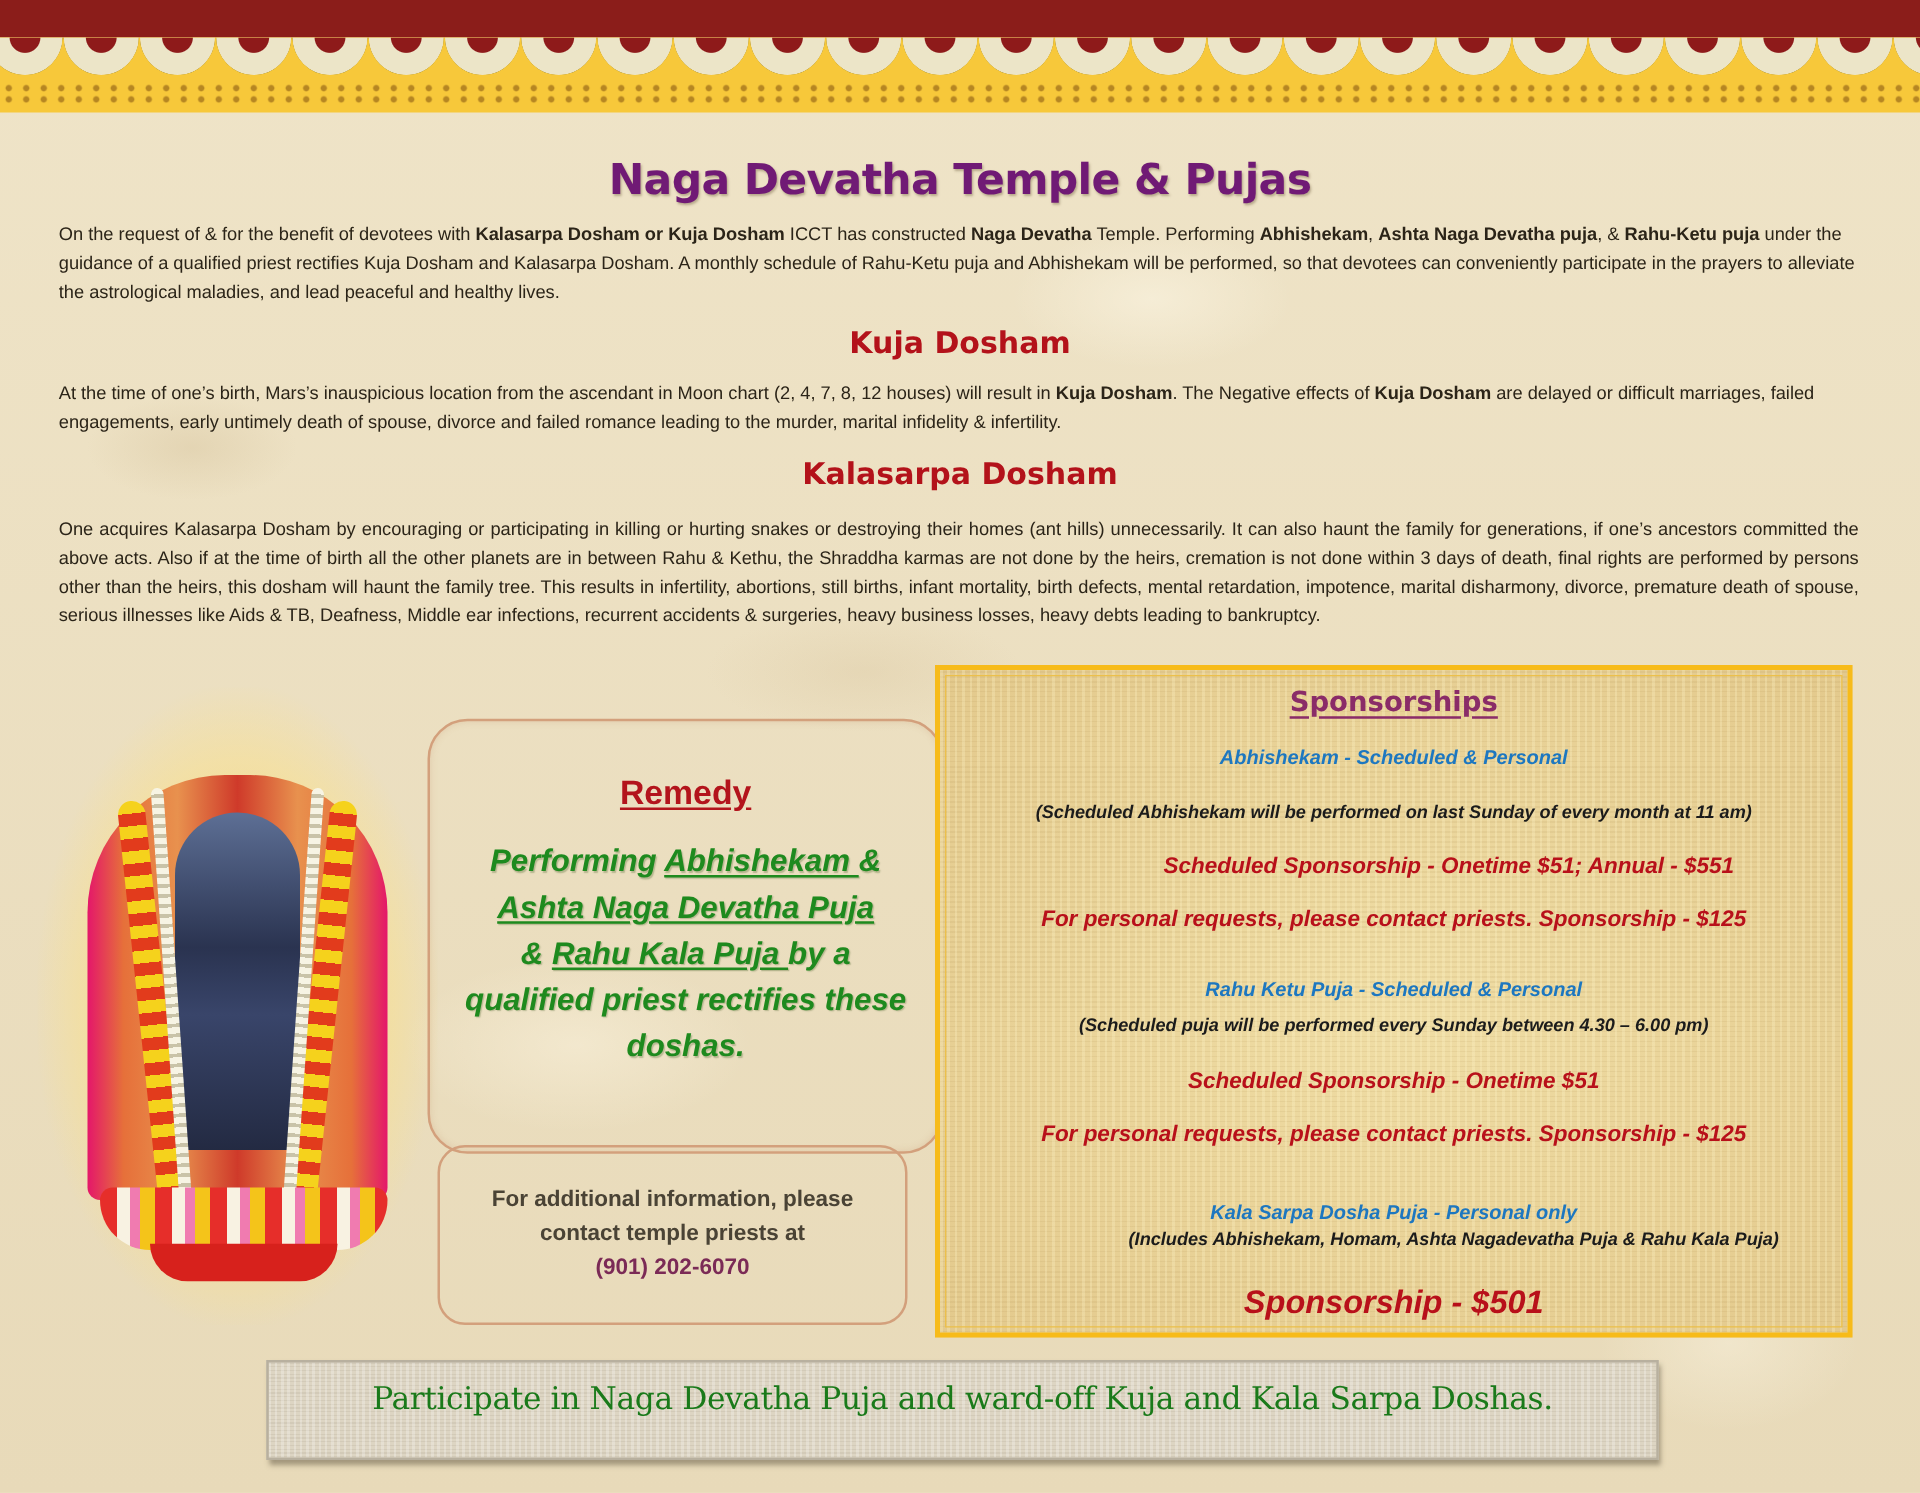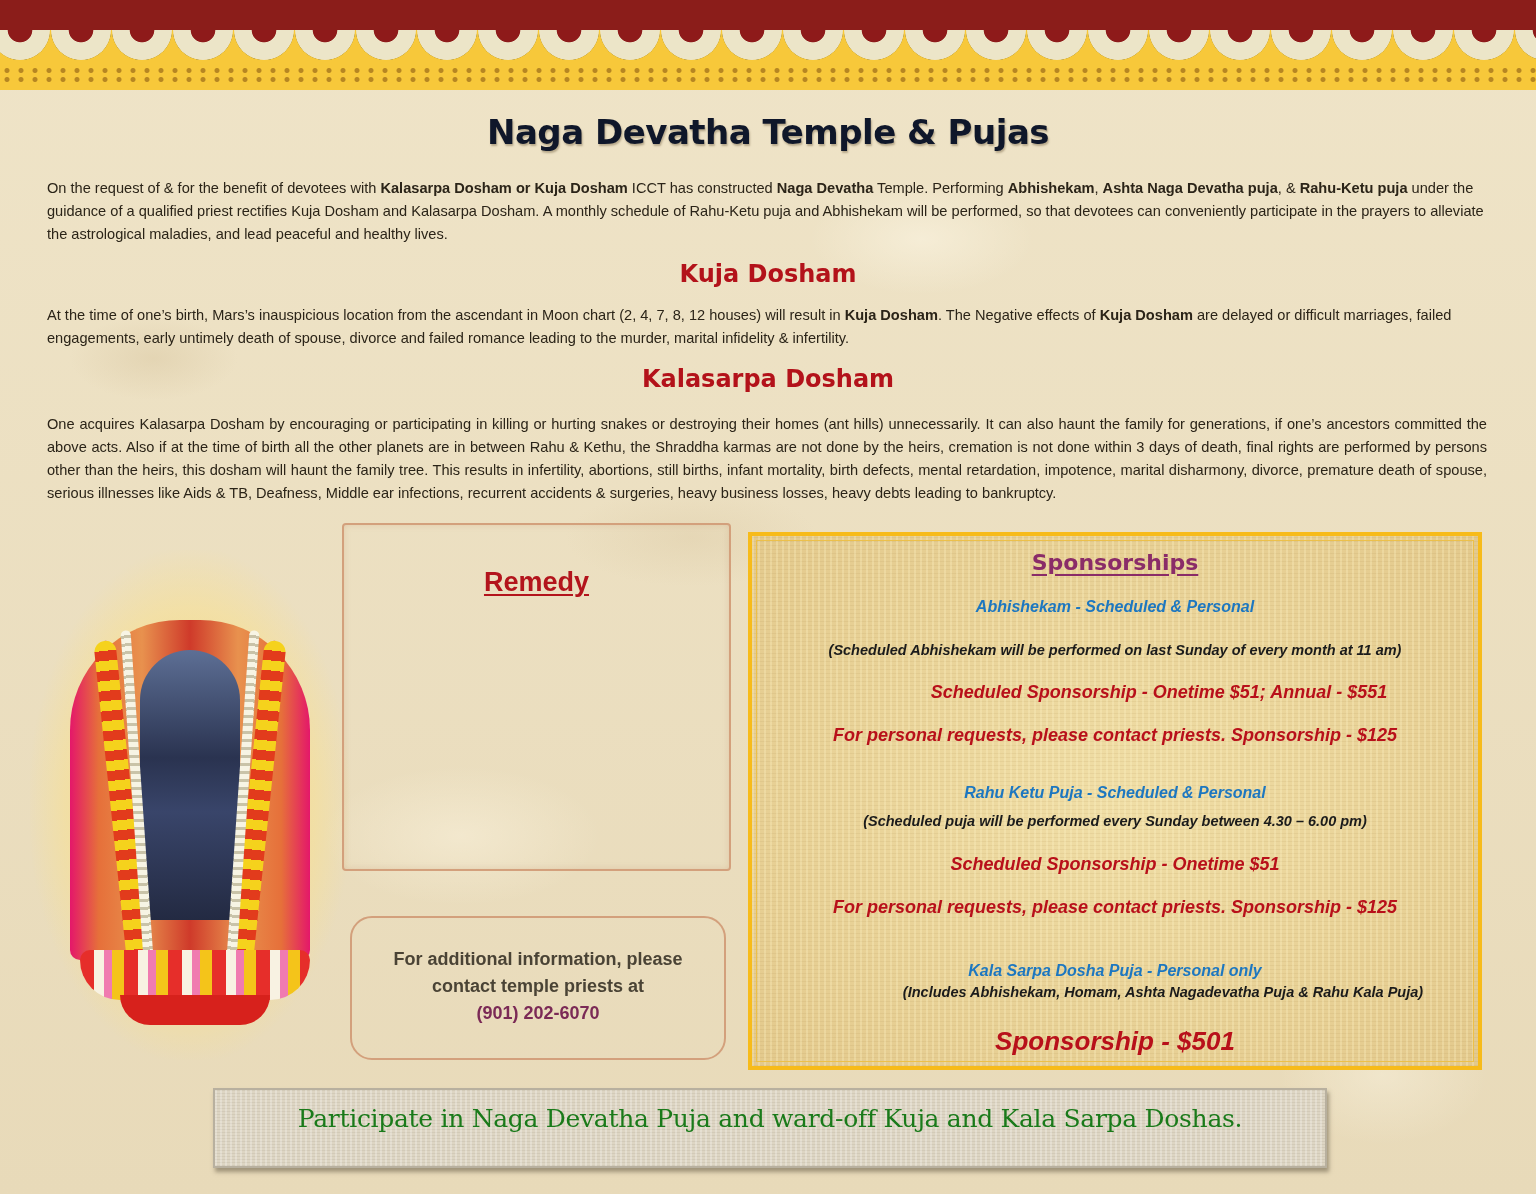--- a/index.html
+++ b/index.html
@@ -28,23 +28,23 @@
     width: 60px; height: 30px; margin-right: 1px;
     border-bottom-left-radius: 30px; border-bottom-right-radius: 30px;
     background: radial-gradient(ellipse at 50% 0%, #8e1a1a 0 28%, #ece5c8 30% 70%, #1f2a1a 72% 80%, transparent 82%);
     position: relative;
   }
   .beads { position: absolute; left: 0; top: 36px; width: 1536px; height: 18px;
     background-image: radial-gradient(circle, #9a6a18 2px, transparent 3px);
     background-size: 14px 9px; opacity: 0.7; }
 
   .title {
-    position: absolute; left: 0; top: 112px; width: 1536px; text-align: center;
+    position: absolute; left: 0; top: 124px; width: 1536px; text-align: center;
     font-family: "DejaVu Sans", sans-serif; font-weight: bold; font-size: 34px;
-    color: #0f172a; letter-spacing: -0.5px;
+    color: #701a75; letter-spacing: -0.5px;
     text-shadow: 1px 2px 2px rgba(80,60,30,0.35);
   }
   .para {
     position: absolute; left: 47px; width: 1440px;
     font-size: 14.6px; line-height: 23px; color: #2b2418;
   }
   .para b { font-weight: bold; }
   .para.justify { text-align: justify; }
   .h2 {
     position: absolute; left: 0; width: 1536px; text-align: center;
@@ -68,23 +68,24 @@
   .g1 { left: 50px; top: 70px; height: 320px; background: repeating-linear-gradient(180deg, #f5d21c 0 10px, #e23b1c 10px 20px); transform: rotate(-6deg); }
   .g2 { left: 188px; top: 70px; height: 320px; background: repeating-linear-gradient(180deg, #f5d21c 0 10px, #e23b1c 10px 20px); transform: rotate(6deg); }
   .g3 { left: 72px; top: 60px; height: 330px; width: 10px; background: repeating-linear-gradient(180deg, #f7f4e4 0 5px, #c9c3a8 5px 8px); transform: rotate(-4deg); }
   .g4 { left: 178px; top: 60px; height: 330px; width: 10px; background: repeating-linear-gradient(180deg, #f7f4e4 0 5px, #c9c3a8 5px 8px); transform: rotate(4deg); }
   .base { position: absolute; left: 20px; top: 380px; width: 230px; height: 50px; border-radius: 10px 10px 40px 40px;
     background: repeating-linear-gradient(90deg, #e62e2a 0 14px, #f8f2e2 14px 24px, #f07bb0 24px 32px, #f4c41a 32px 44px); }
   .pedestal { position: absolute; left: 60px; top: 425px; width: 150px; height: 30px; border-radius: 0 0 40px 40px; background: #d7211c; }
 
   
   .remedy-box {
-    position: absolute; left: 342px; top: 523px; width: 385px; height: 344px;
-    border: 2px solid #d3a07c; border-radius: 4px;
+    position: absolute; left: 342px; top: 575px; width: 385px; height: 344px;
+    border: 2px solid #d3a07c; border-radius: 32px;
     box-shadow: inset 0 0 6px rgba(190,140,100,0.25);
+    padding-left: 24px;
   }
   .remedy-title {
     position: absolute; left: 0; top: 42px; width: 100%; text-align: center;
     font-size: 27px; font-weight: bold; color: #b3141c; text-decoration: underline;
     text-underline-offset: 3px;
   }
   .remedy-text {
     position: absolute; left: 0; top: 94px; width: 100%; text-align: center;
     font-size: 25px; line-height: 37px; font-weight: bold; font-style: italic;
     color: #1e8a1e; text-shadow: 1px 1px 1px rgba(60,90,30,0.3);
@@ -185,20 +186,21 @@
   <div class="garl g1"></div>
   <div class="garl g2"></div>
   <div class="garl g3"></div>
   <div class="garl g4"></div>
   <div class="base"></div>
   <div class="pedestal"></div>
 </div>
 
 <div class="remedy-box">
   <div class="remedy-title">Remedy</div>
+  <div class="remedy-text" id="remedy-text" style="padding: 0px 18px; box-sizing: border-box;"><span>Performing </span><u>Abhishekam </u><span>&amp; </span><br><u>Ashta Naga Devatha Puja</u><br><span> &amp; </span><u>Rahu Kala Puja </u><span>by a qualified priest rectifies these doshas.</span></div>
 </div>
 
 <div class="contact-box">
   <div class="contact-text">
     <span>For additional information, please</span><br>
     <span>contact temple priests at</span>
     <span class="contact-phone">(901) 202-6070</span>
   </div>
 </div>
 

